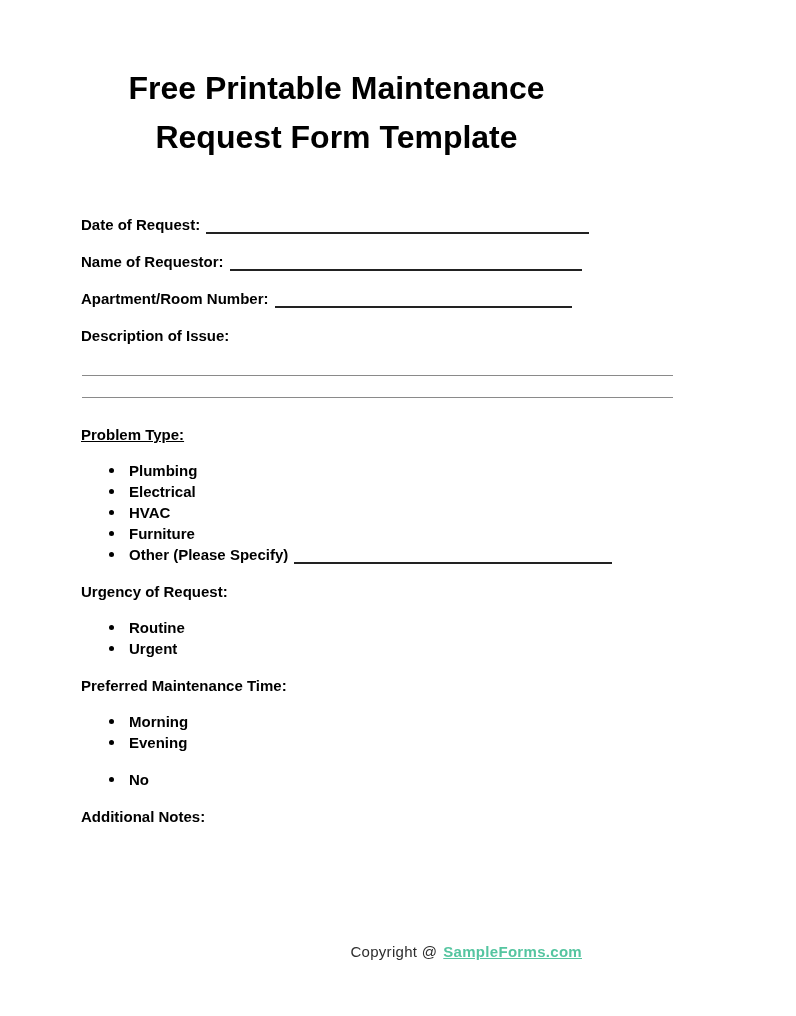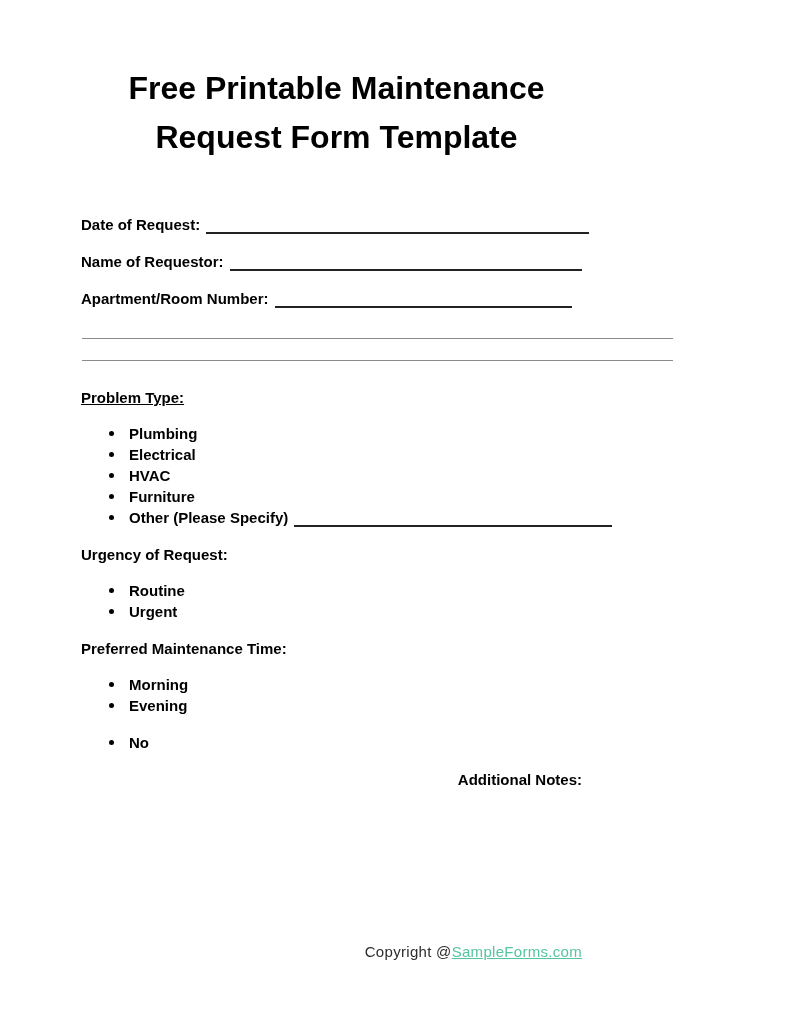--- a/index.html
+++ b/index.html
@@ -80,33 +80,34 @@
   ul.opts li::before {
     content: "";
     position: absolute;
     left: 28px;
     top: 8px;
     width: 5px;
     height: 5px;
     border-radius: 50%;
     background: #000000;
   }
-  .notes-label { margin-bottom: 0; text-align: right; }
+  .notes-label { margin-bottom: 0; }
   .footer {
     position: absolute;
     top: 943px;
     right: 91px;
     font-size: 15px;
     letter-spacing: 0.3px;
     color: #2d2d2d;
     white-space: nowrap;
   }
   .brand-link {
-    font-weight: normal;
+    font-weight: bold;
     text-decoration: underline;
+    margin-left: 6px;
     cursor: pointer;
   }
 </style>
 </head>
 <body>
 
 <div class="page">
 
   <h1 class="title">
     <span class="tl">Free Printable Maintenance</span>
@@ -117,20 +118,23 @@
 
     <div class="fields-block">
       <div class="field">
         <span class="label">Date of Request:</span><span class="u-line w-date"></span>
       </div>
       <div class="field">
         <span class="label">Name of Requestor:</span><span class="u-line w-name"></span>
       </div>
       <div class="field">
         <span class="label">Apartment/Room Number:</span><span class="u-line w-apartment"></span>
+      </div>
+      <div class="field">
+        <span class="label">Description of Issue:</span>
       </div>
     </div>
 
     <div class="rule rule-1"></div>
     <div class="rule rule-2"></div>
 
     <div class="section-label first-after-rules">Problem Type:</div>
     <ul class="opts">
       <li>Plumbing</li>
       <li>Electrical</li>

